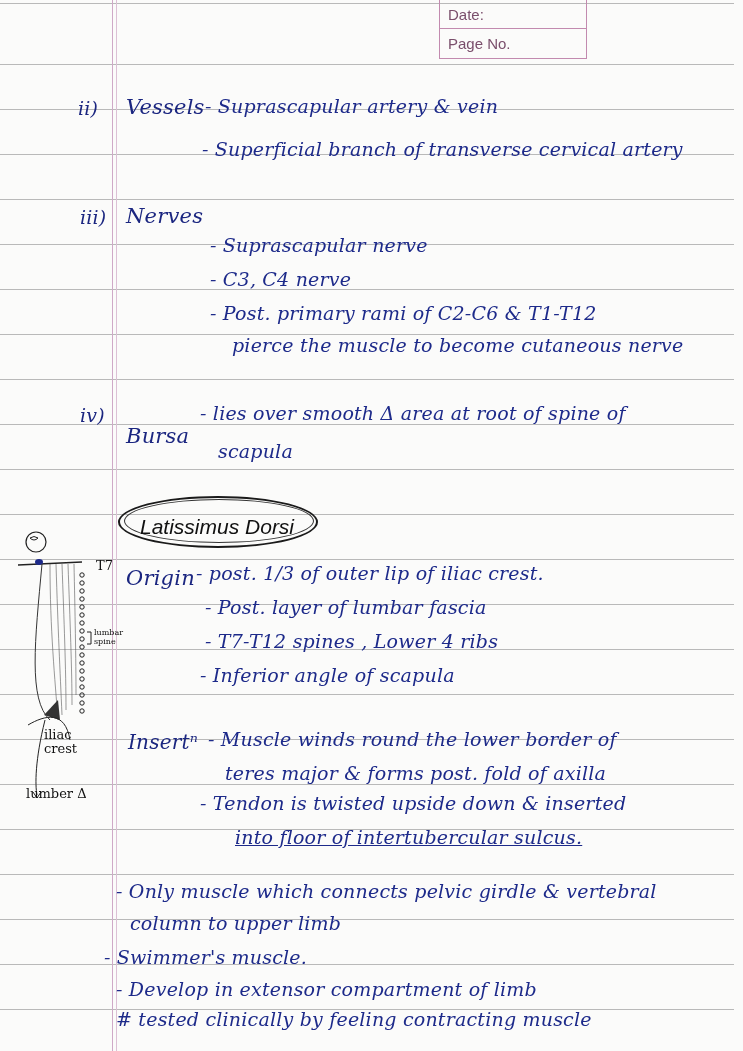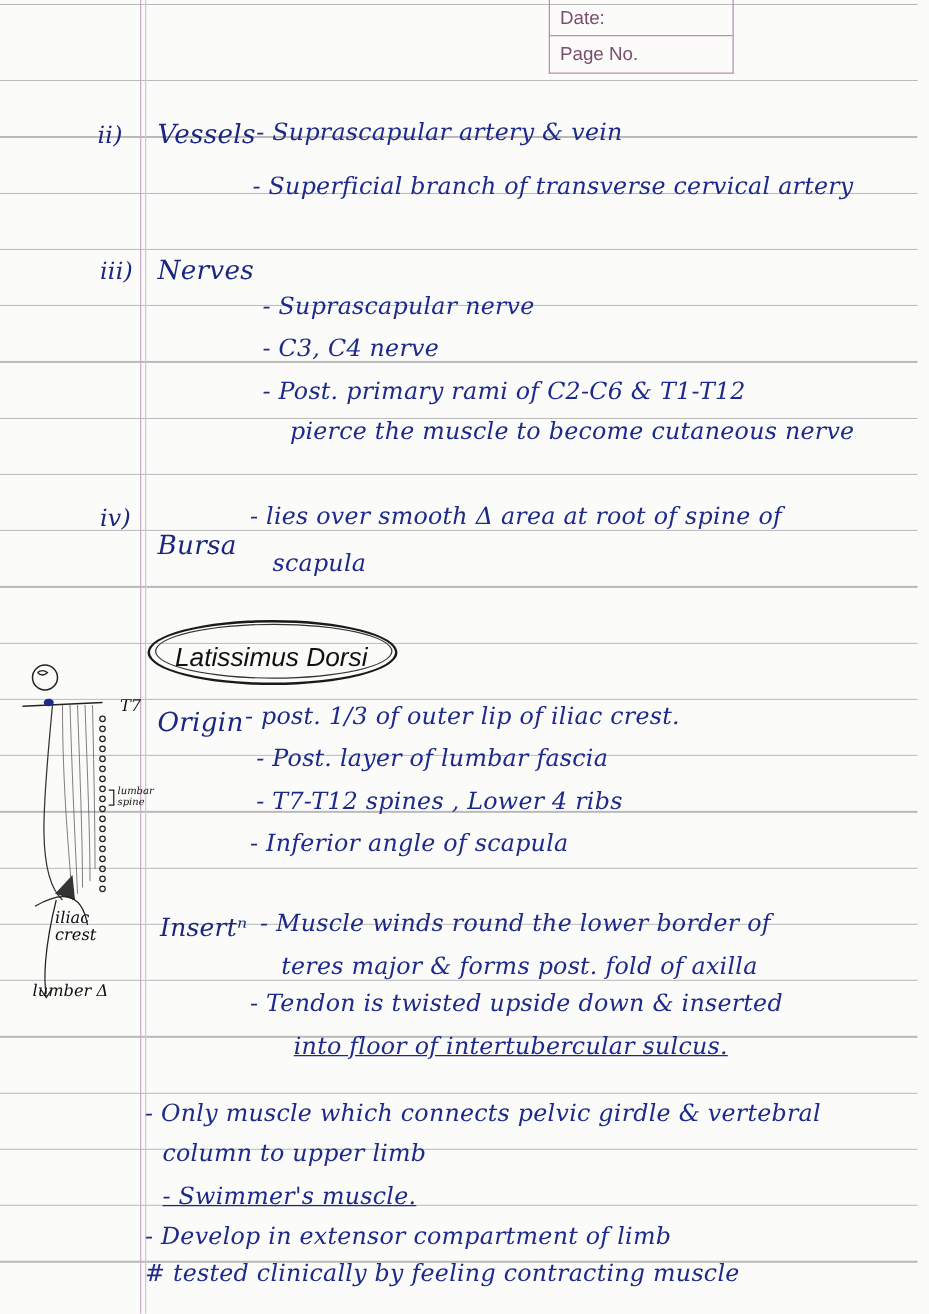--- a/index.html
+++ b/index.html
@@ -39,21 +39,21 @@
   .circle-inner {
     position:absolute; left:124px; top:499px; width:188px; height:42px;
     border:1.5px solid #333; border-radius:50%;
   }
   .circle-text {
     position:absolute; left:140px; top:505px; color:#111;
     font-family:Liberation Sans, sans-serif; font-style:italic; font-size:21px;margin-top:10px;
   }
   .diagram { position:absolute; left:0; top:520px; width:130px; height:300px; }
   .dlabel {
-    position:absolute; font-family:"DejaVu Serif", serif; font-style:italic;
+    position:absolute; font-family:"DejaVu Serif", serif; 
     color:#111; font-size:12px; white-space:nowrap;
   }
 </style>
 </head>
 <body>
 
 <div class="page">
   <div class="margin-line"></div>
   <div class="margin-line second"></div>
 
@@ -134,16 +134,16 @@
   <div class="hw" style="left:200px;top:664px;">- Inferior angle of scapula</div>
 
   <div class="hw label" style="left:128px;top:730px;font-size:20px;">Insertⁿ</div>
   <div class="hw" style="left:208px;top:728px;">- Muscle winds round the lower border of</div>
   <div class="hw" style="left:225px;top:762px;">teres major &amp; forms post. fold of axilla</div>
   <div class="hw" style="left:200px;top:792px;">- Tendon is twisted upside down &amp; inserted</div>
   <div class="hw" style="left:235px;top:826px;text-decoration:underline;">into floor of intertubercular sulcus.</div>
 
   <div class="hw" style="left:116px;top:880px;">- Only muscle which connects pelvic girdle &amp; vertebral</div>
   <div class="hw" style="left:130px;top:912px;">column to upper limb</div>
-  <div class="hw" style="left:130px;top:946px;text-decoration:underline;">- Swimmer's muscle.</div>
+  <div class="hw" style="left:104px;top:946px;">- Swimmer's muscle.</div>
   <div class="hw" style="left:116px;top:978px;">- Develop in extensor compartment of limb</div>
   <div class="hw" style="left:116px;top:1008px;"># tested clinically by feeling contracting muscle</div>
 </div>
 
 </body></html>

